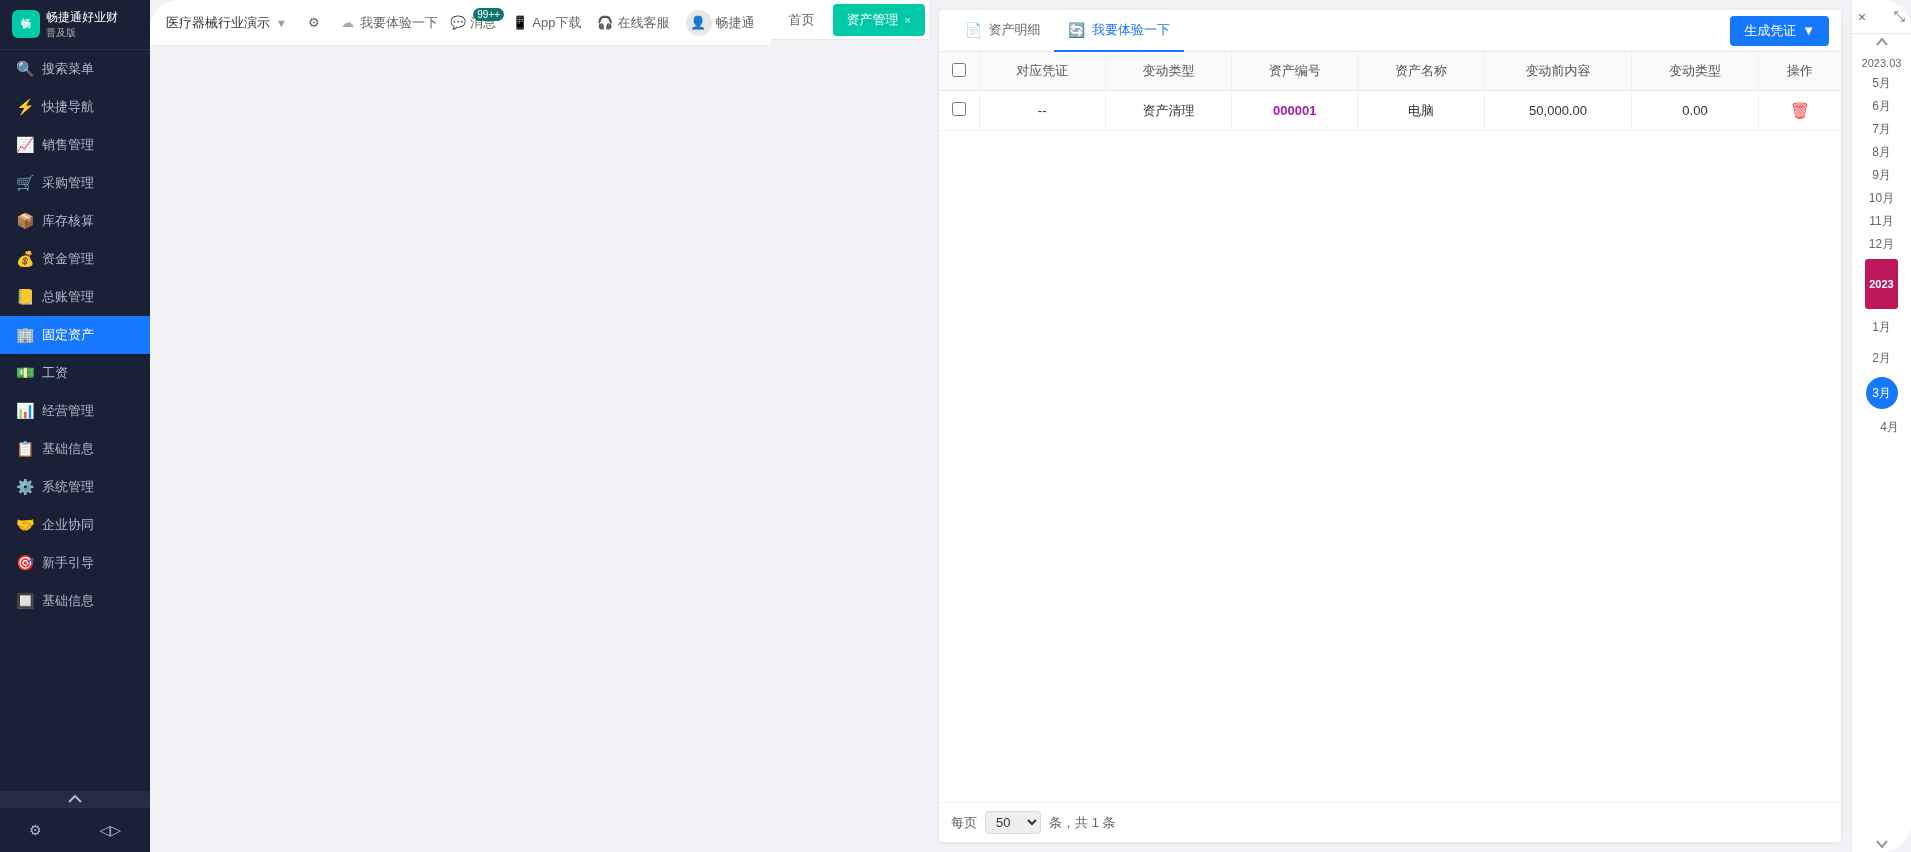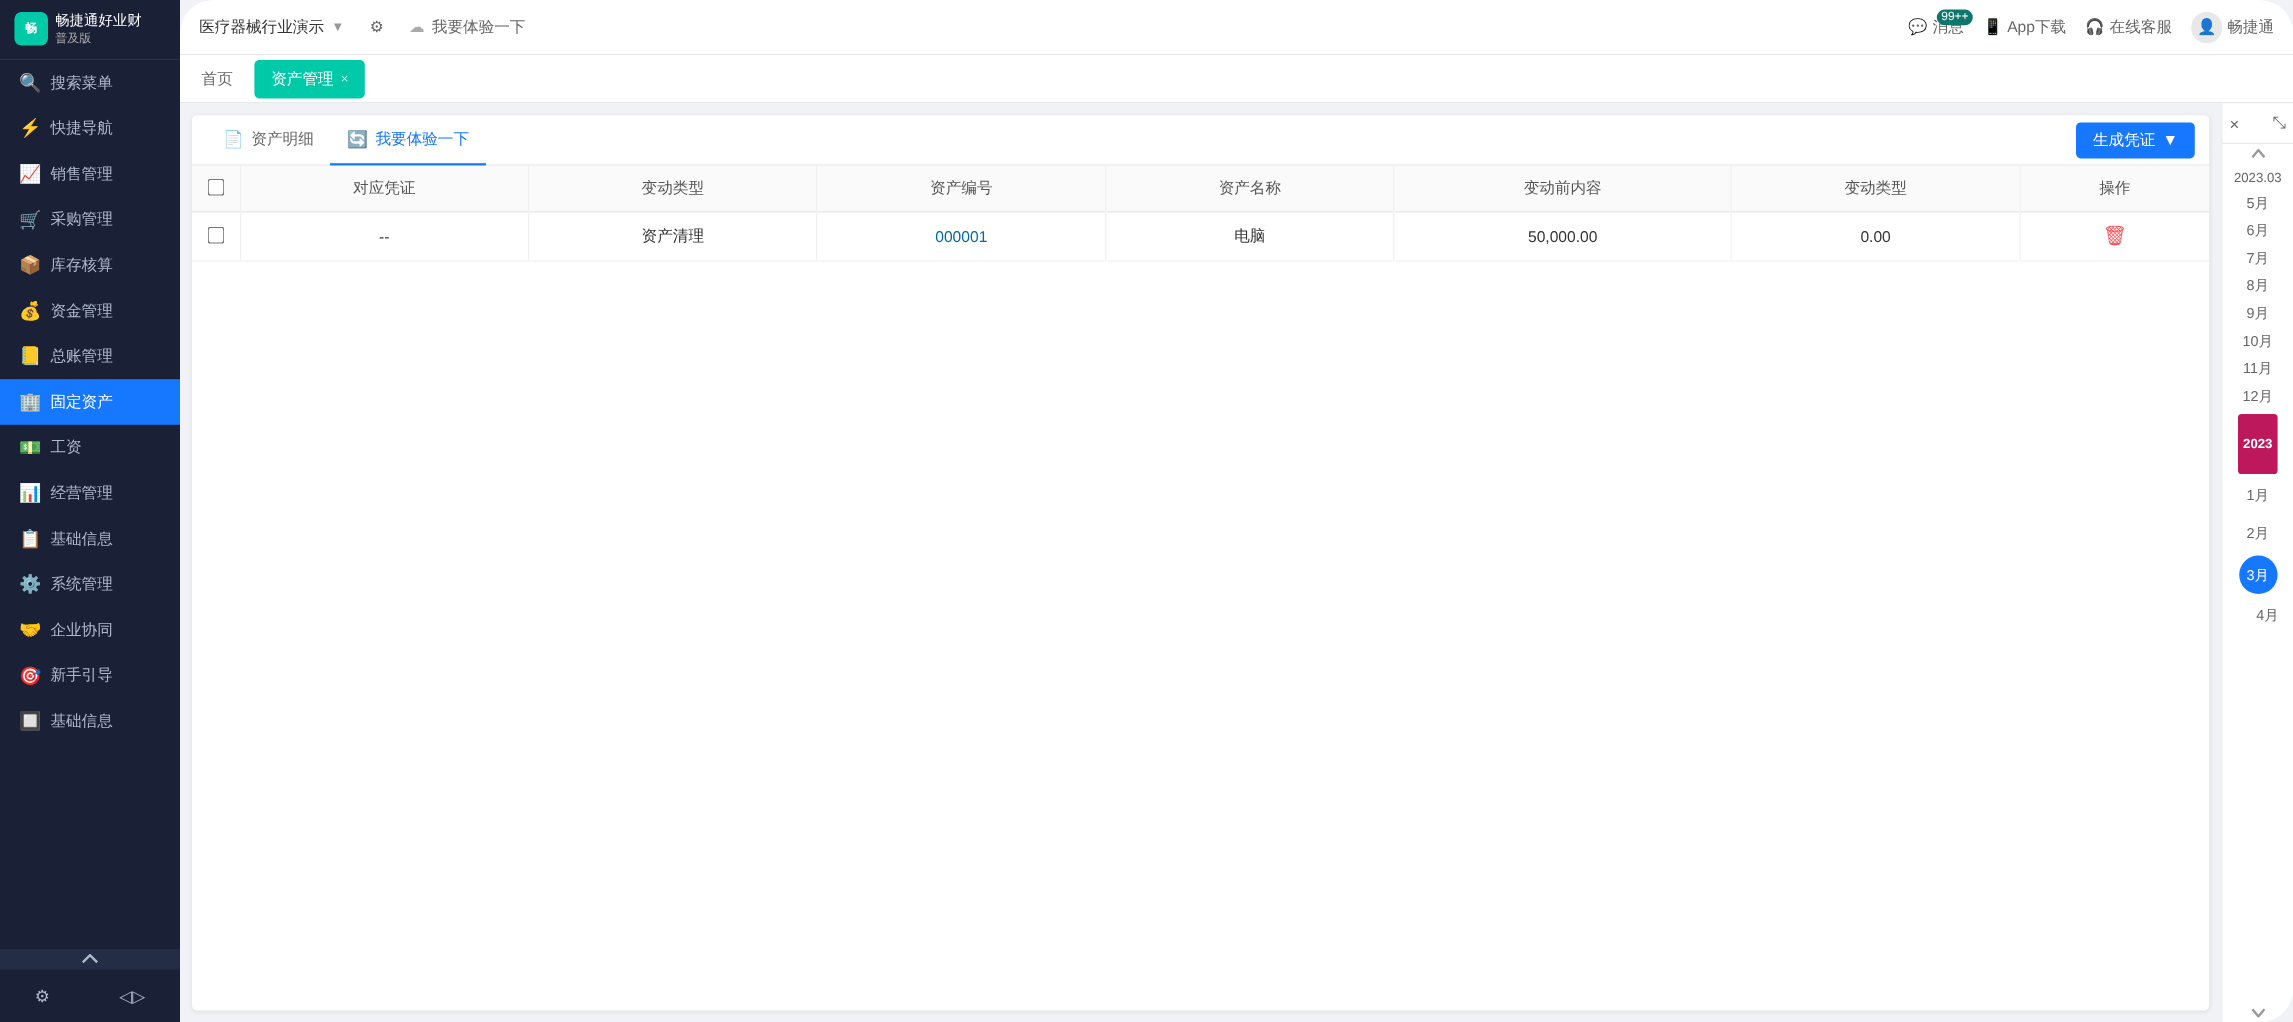--- a/index.html
+++ b/index.html
@@ -75,21 +75,21 @@
       padding: 4px;
       background: #232d45;
       cursor: pointer;
     }
     .sidebar-scroll-btn svg { fill: #b0b8cc; }
 
     
     .main-area {
       flex: 1;
       display: flex;
-      flex-direction: column;
+      flex-direction: row;
       height: 100%;
       overflow: hidden;
       border-radius: 28px;
     }
 
     
     .topbar {
       background: #fff;
       border-bottom: 1px solid #e8e8e8;
       height: 46px;
@@ -289,21 +289,21 @@
       height: 14px;
       cursor: pointer;
     }
     .delete-btn {
       color: #ff4d4f;
       cursor: pointer;
       background: none;
       border: none;
       font-size: 16px;
     }
-    .asset-num { color: #0369a1; }
+    .asset-num { color: #a21caf; font-weight: bold; }
 
     
     .table-footer {
       display: flex;
       align-items: center;
       padding: 8px 12px;
       border-top: 1px solid #f0f0f0;
       font-size: 13px;
       color: #666;
       gap: 8px;
@@ -575,20 +575,25 @@
     <td class="asset-num">000001</td>
     <td>电脑</td>
     <td>50,000.00</td>
     <td>0.00</td>
     <td><button class="delete-btn">🗑</button></td>
   </tr>
             </tbody>
         </table>
       </div>
 
+      <div class="table-footer">
+        <span>每页</span>
+        <select class="page-size-select" id="page-size-select"><option value="10">10</option><option value="20">20</option><option value="50" selected="">50</option><option value="100">100</option></select>
+        <span>条，共 1 条</span>
+      </div>
     </div>
 
     <div class="timeline-panel">
       <div class="timeline-header">
         <span class="timeline-header-btn">×</span>
         <span class="timeline-expand-btn">⤡</span>
       </div>
       <div class="timeline-nav-btn">
         <svg width="12" height="8" viewBox="0 0 12 8">
             <polyline points="1,7 6,1 11,7" stroke="#999" stroke-width="2" fill="none"></polyline>

